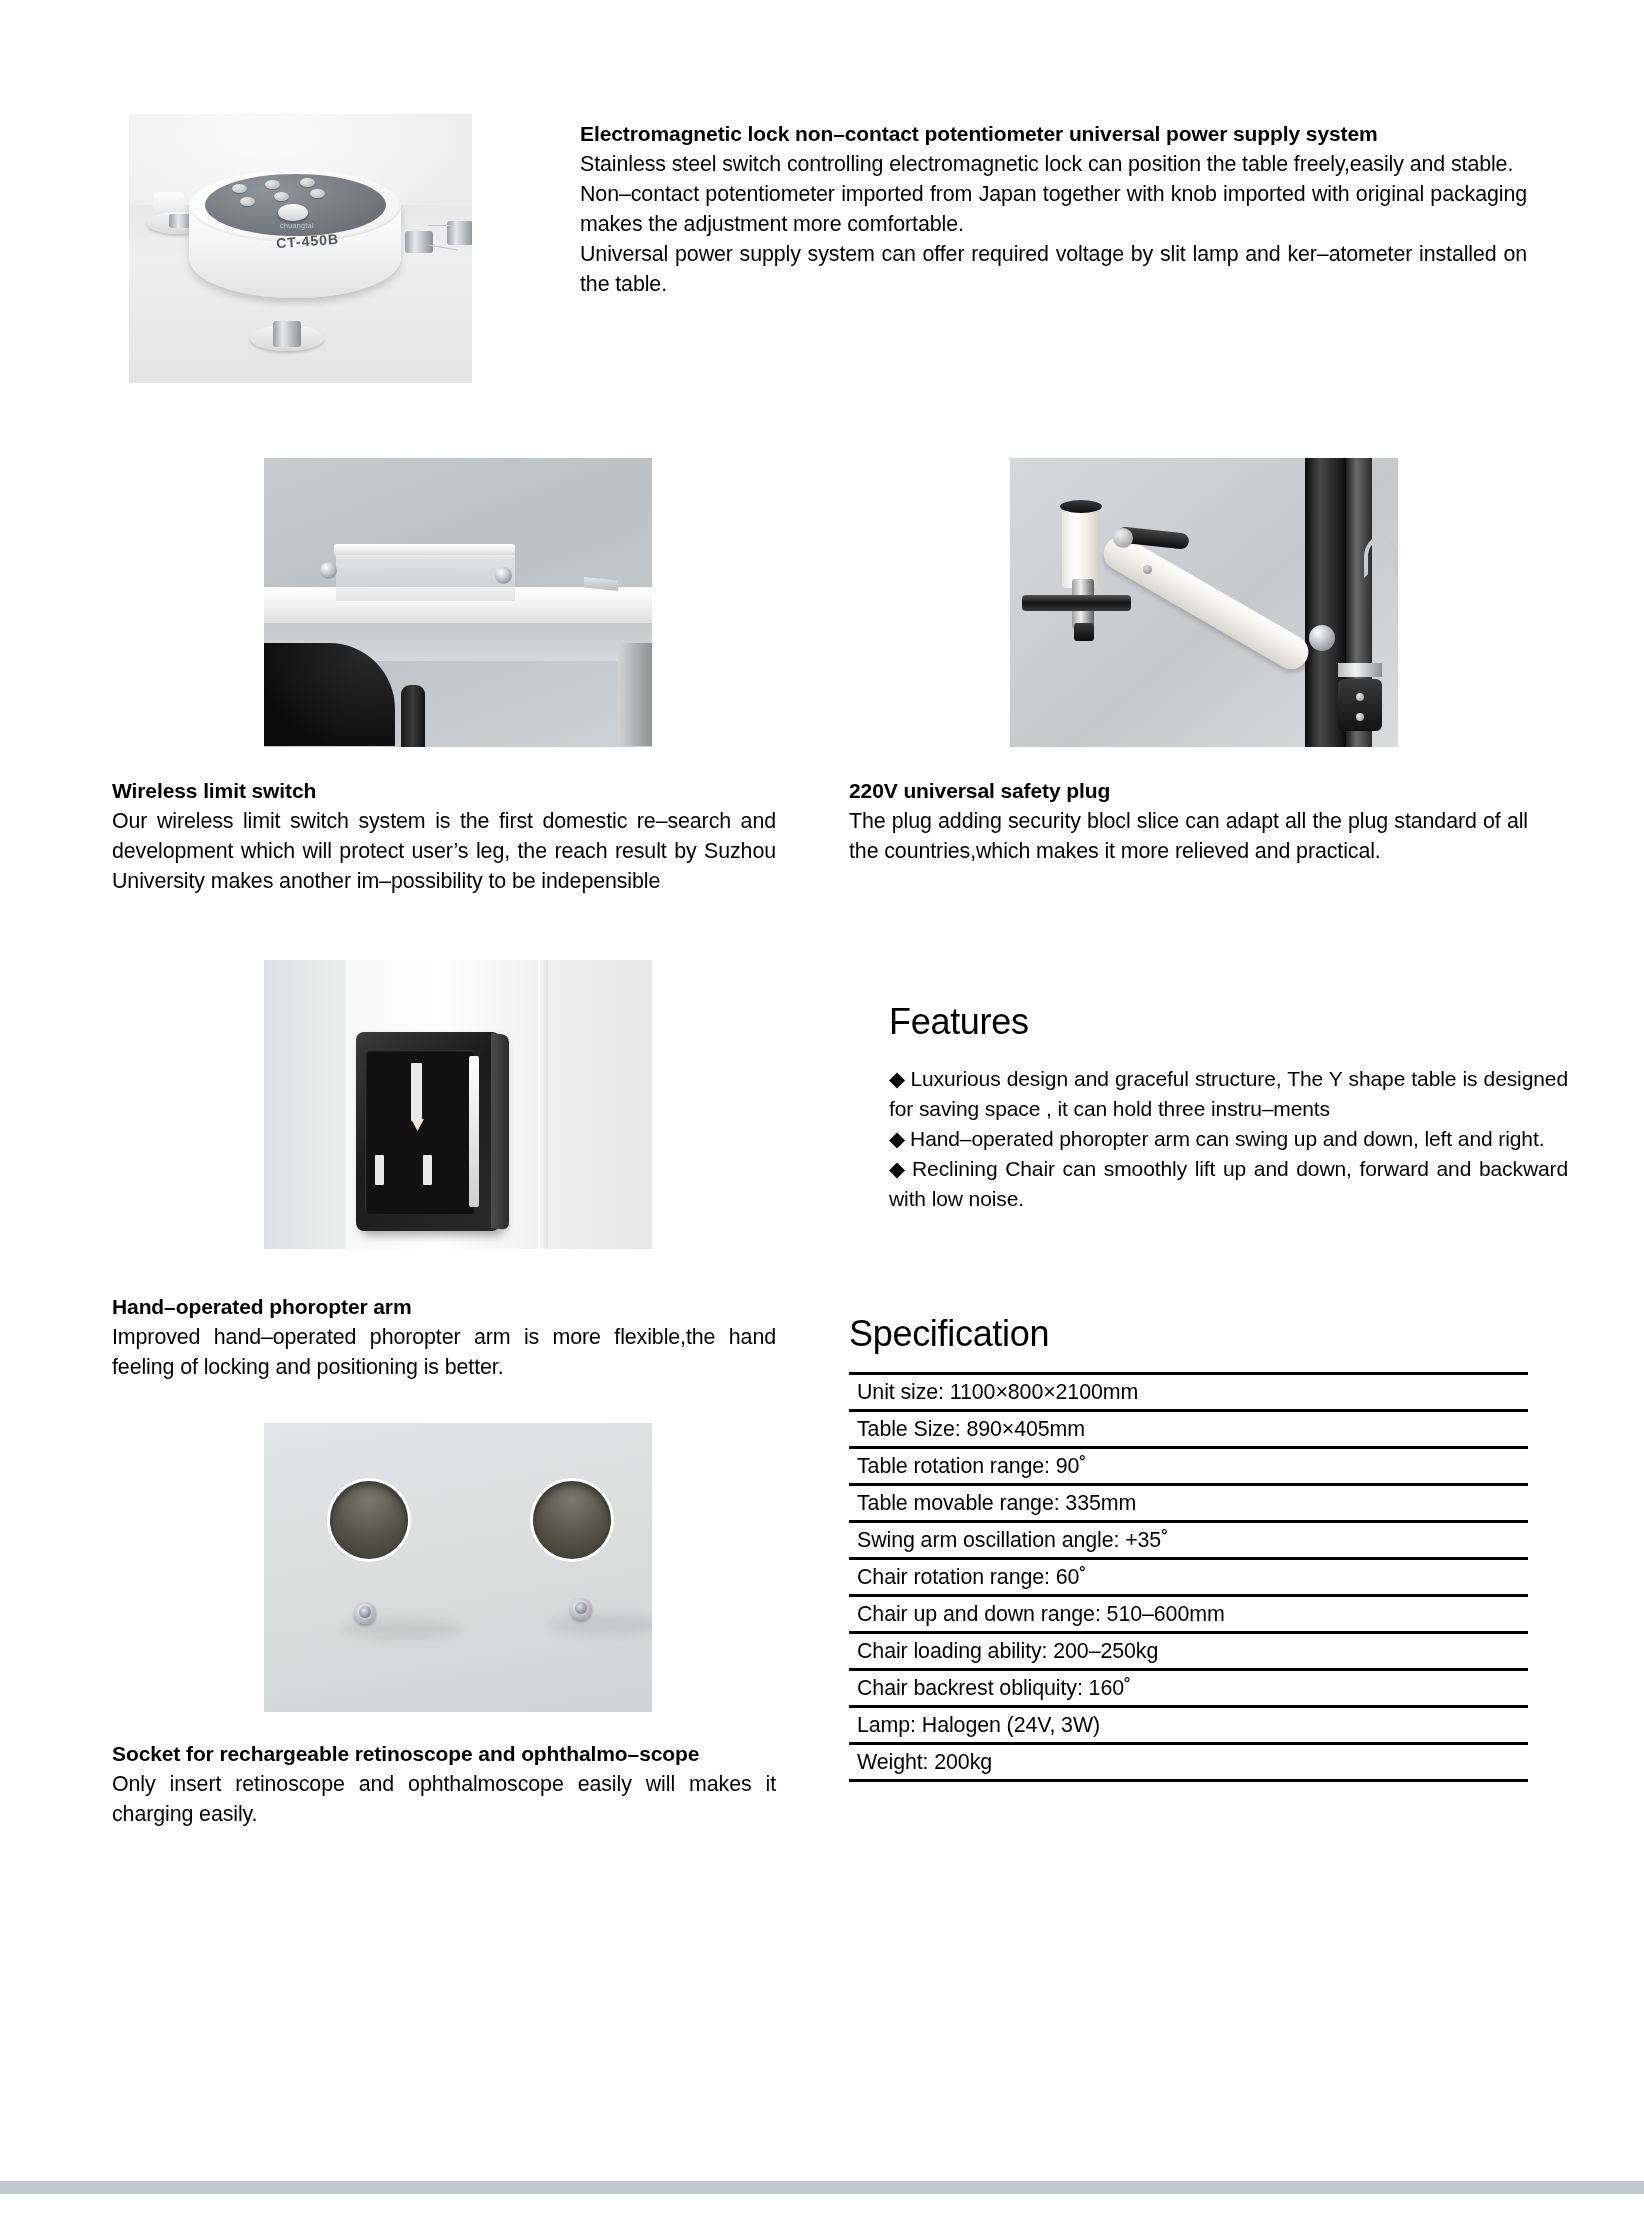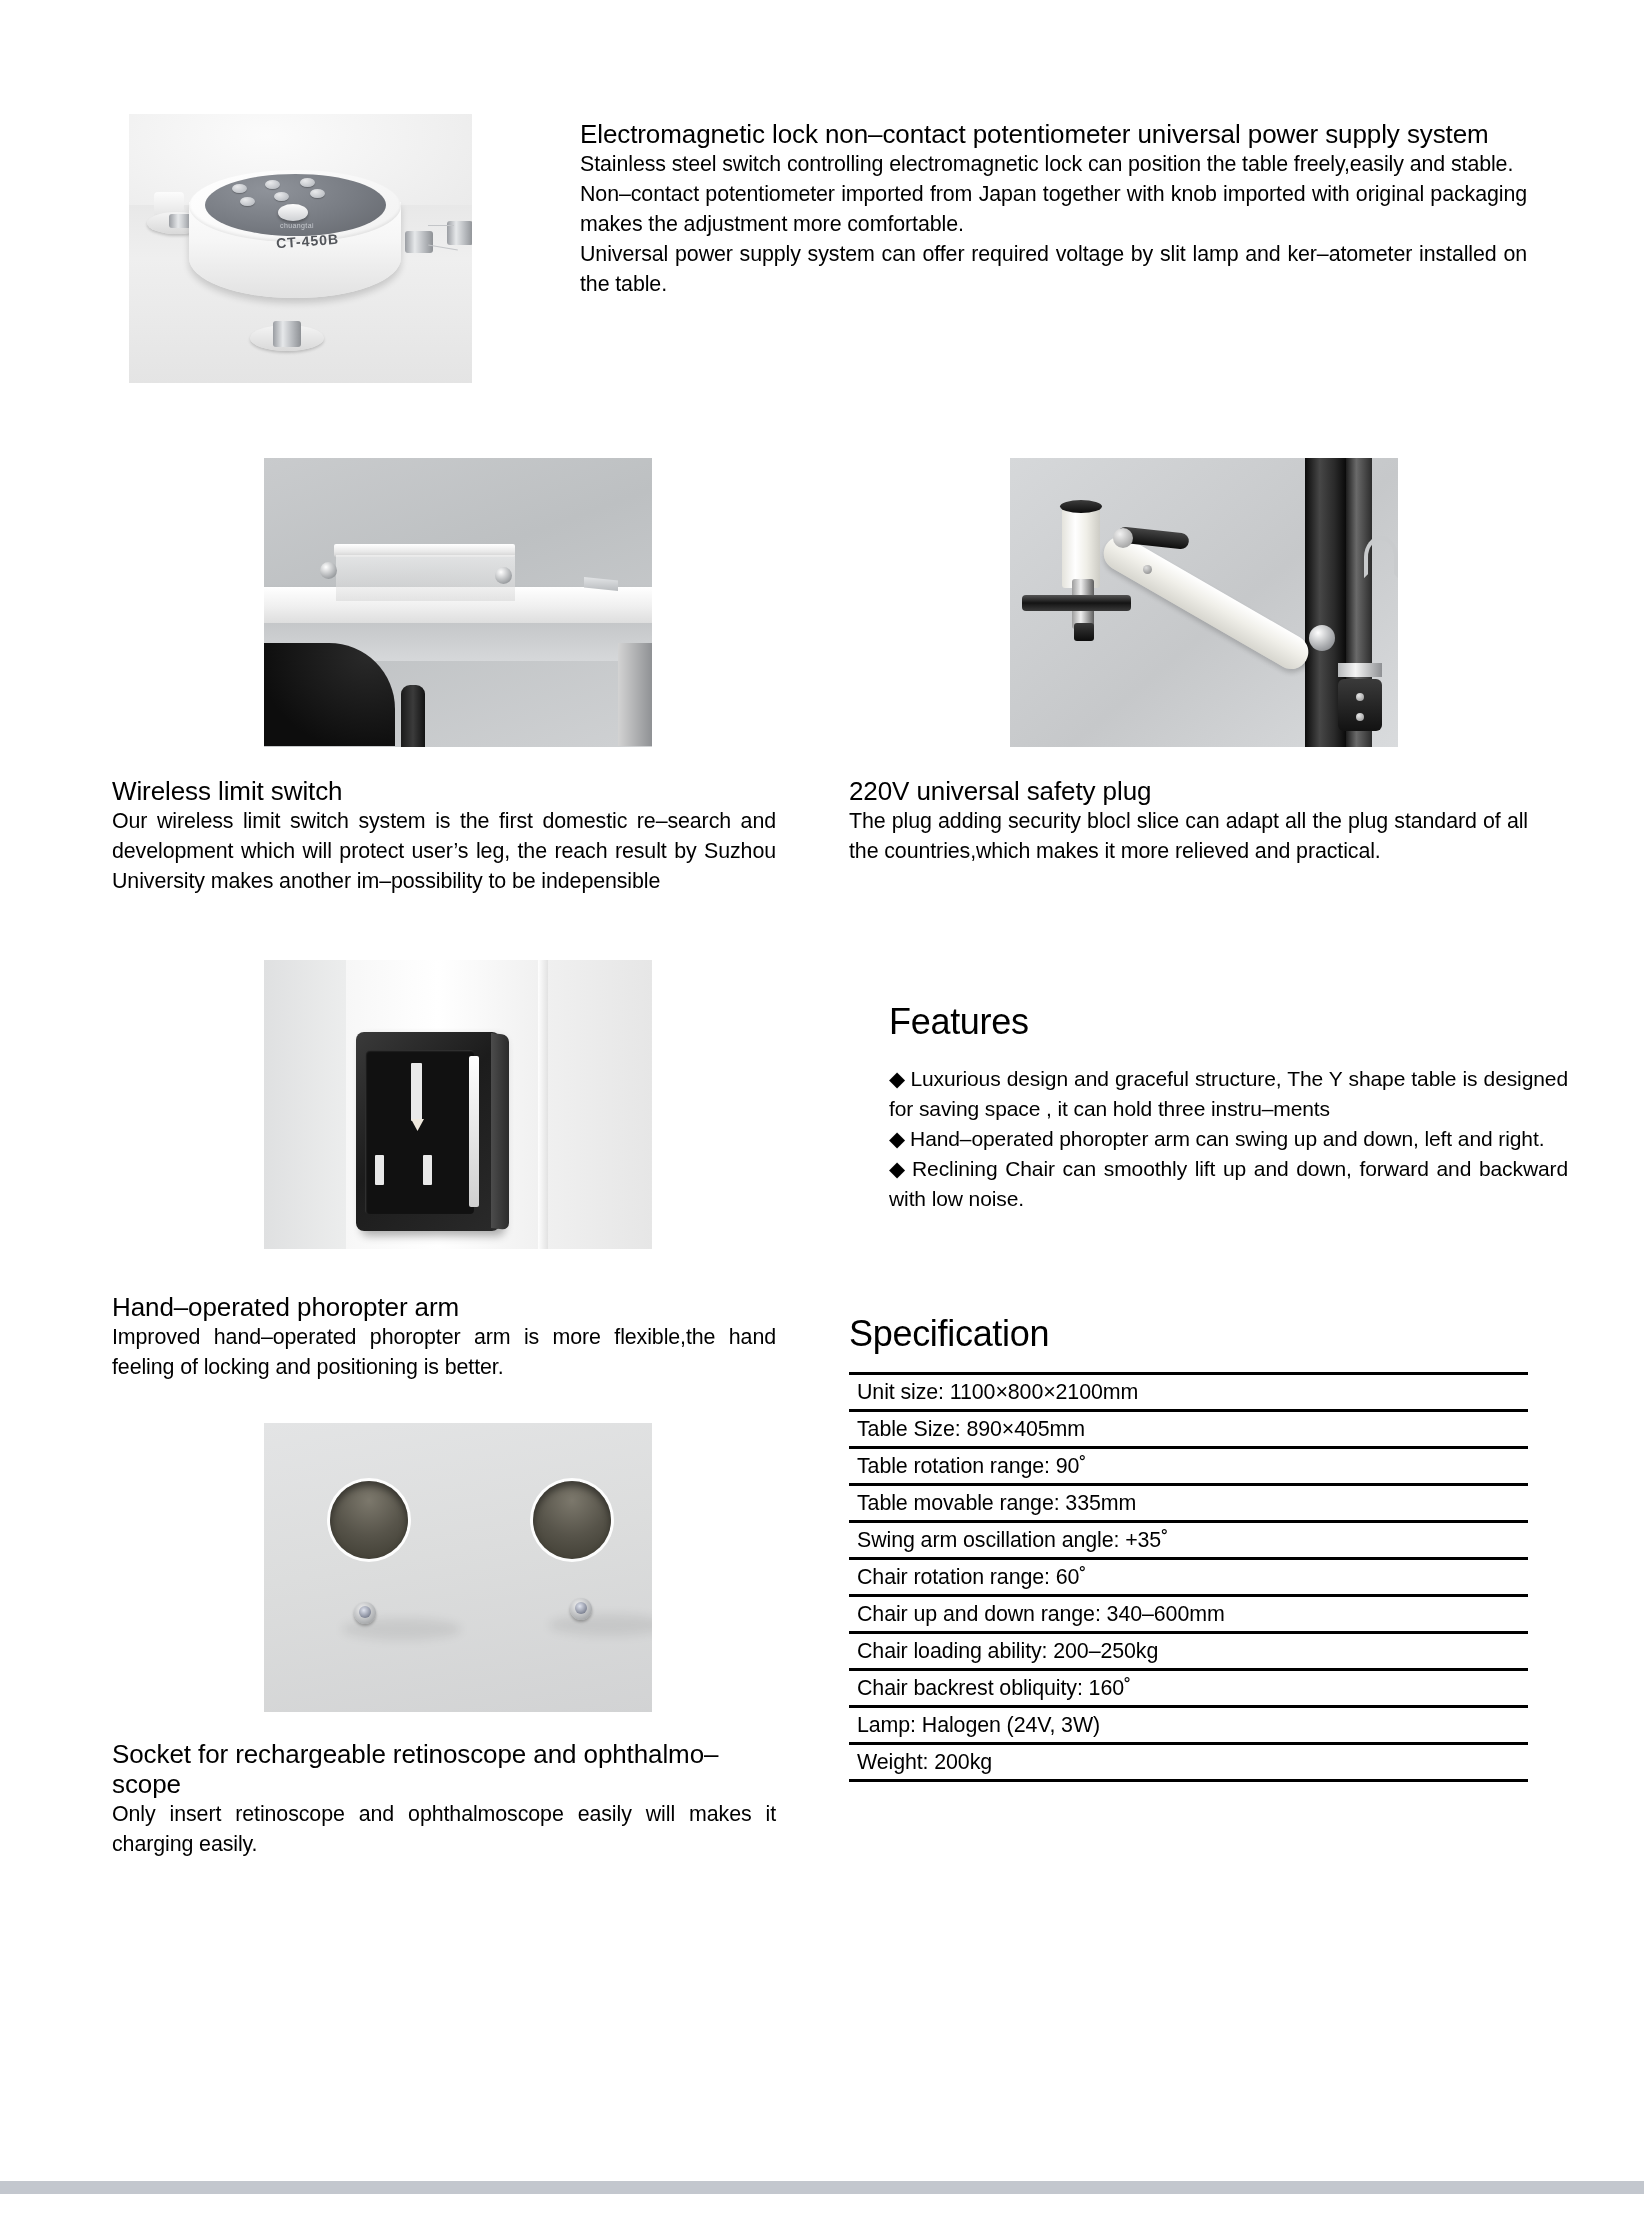--- a/index.html
+++ b/index.html
@@ -17,22 +17,22 @@
   }
 
   .page {
     position: absolute;
     inset: 0;
     background: #ffffff;
   }
 
   
   .heading {
-    font-weight: normal;
-    font-size: 26px;
+    font-weight: bold;
+    font-size: 21px;
     line-height: 30px;
     letter-spacing: -0.1px;
   }
   .body-text {
     font-size: 21.4px;
     line-height: 30px;
     letter-spacing: -0.1px;
     text-align: justify;
   }
   .body-text.last-line, .nojust {
@@ -563,21 +563,21 @@
         <tr>
             <td>Table movable range: 335mm</td>
           </tr>
         <tr>
             <td>Swing arm oscillation angle: +35˚</td>
           </tr>
         <tr>
             <td>Chair rotation range: 60˚</td>
           </tr>
         <tr>
-            <td>Chair up and down range: 340–600mm</td>
+            <td>Chair up and down range: 510–600mm</td>
           </tr>
         <tr>
             <td>Chair loading ability: 200–250kg</td>
           </tr>
         <tr>
             <td>Chair backrest obliquity: 160˚</td>
           </tr>
         <tr>
             <td>Lamp: Halogen (24V, 3W)</td>
           </tr>

